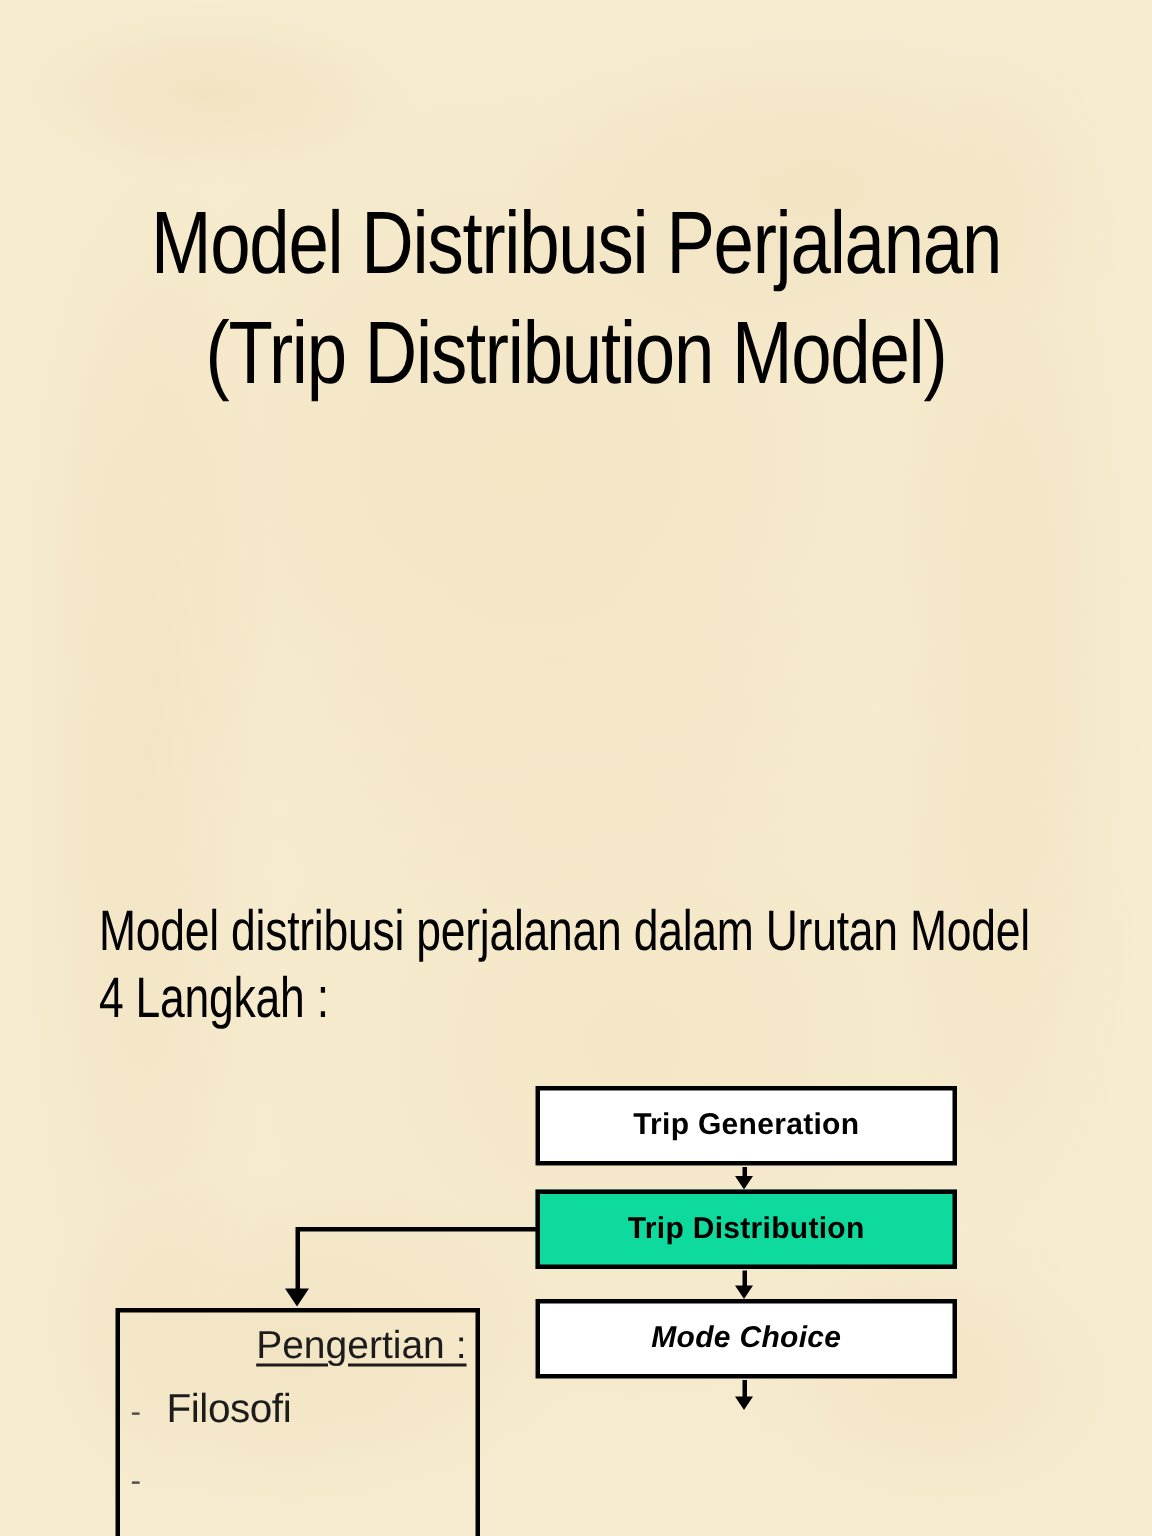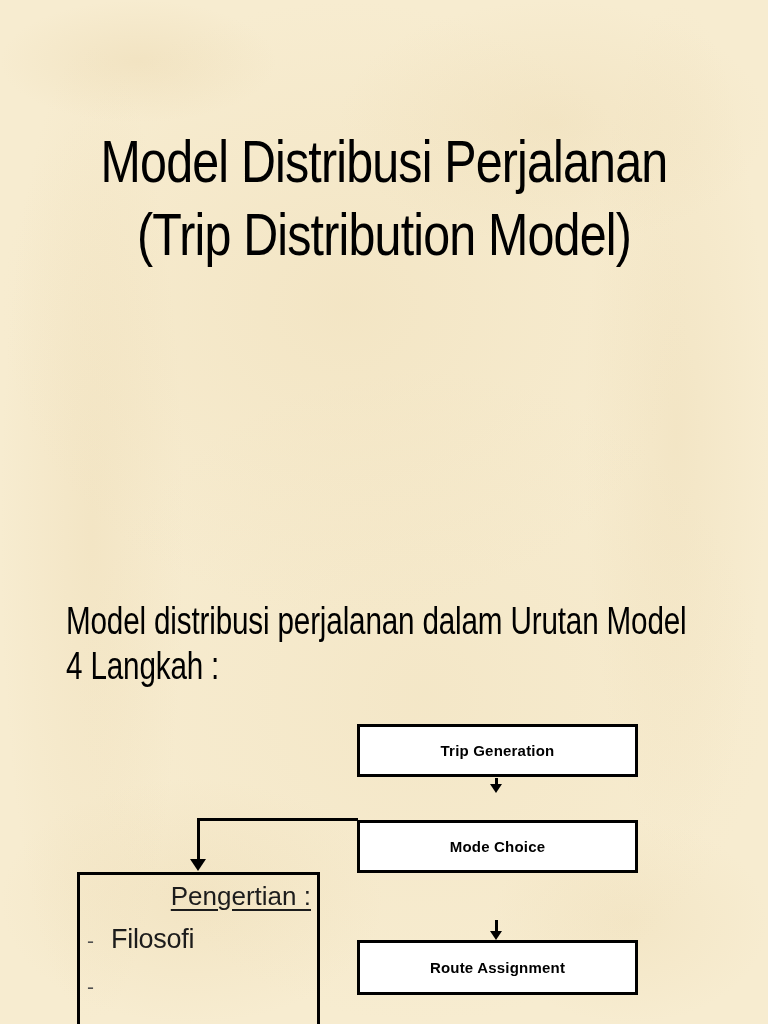--- a/index.html
+++ b/index.html
@@ -33,25 +33,25 @@
     font-size:38px;line-height:45px;color:#000;letter-spacing:-.2px;
     transform:scaleX(.78);transform-origin:left top;white-space:nowrap;
   }
   .subtitle .line{display:block;}
 
   
   .flow-box{
     position:absolute;left:357px;width:281px;height:53px;
     background:#fff;border:3px solid #000;box-sizing:border-box;
     display:flex;align-items:center;justify-content:center;
-    font-size:15px;font-weight:700;color:#000;letter-spacing:.2px;
+    font-size:20px;font-weight:700;color:#000;letter-spacing:.2px;
   }
   .flow-box.b1{top:724px;}
   .flow-box.b2{top:793px;}
-  .flow-box.b3{top:820px;}
+  .flow-box.b3{top:866px;font-style:italic;}
   .flow-box.b4{top:940px;height:55px;}
 
   
   .varrow{position:absolute;width:13px;}
   .varrow::before{
     content:"";position:absolute;left:5px;top:0;bottom:8px;width:2.5px;background:#000;
   }
   .varrow::after{
     content:"";position:absolute;left:0;bottom:0;width:0;height:0;
     border-left:6.5px solid transparent;border-right:6.5px solid transparent;border-top:9px solid #000;
@@ -100,32 +100,32 @@
     <span class="line">Model distribusi perjalanan dalam Urutan Model</span>
     <span class="line">4 Langkah :</span>
   </p>
 
   <div class="flow-box b1">
     <span>Trip Generation</span>
   </div>
 
   <div class="varrow a1"></div>
 
+  <div class="flow-box b2" style="background-color: rgb(14, 218, 158);">
+    <span>Trip Distribution</span>
+  </div>
 
   <div class="varrow a2"></div>
 
   <div class="flow-box b3">
     <span>Mode Choice</span>
   </div>
 
   <div class="varrow a3"></div>
 
-  <div class="flow-box b4">
-    <span>Route Assignment</span>
-  </div>
 
   <div class="conn-h"></div>
   <div class="conn-v"></div>
   <div class="conn-head"></div>
 
   <div class="side-box">
     <div class="side-heading">Pengertian :</div>
     <div class="side-item i1">
       <span class="dash">-</span>
       <span class="label">Filosofi</span>

